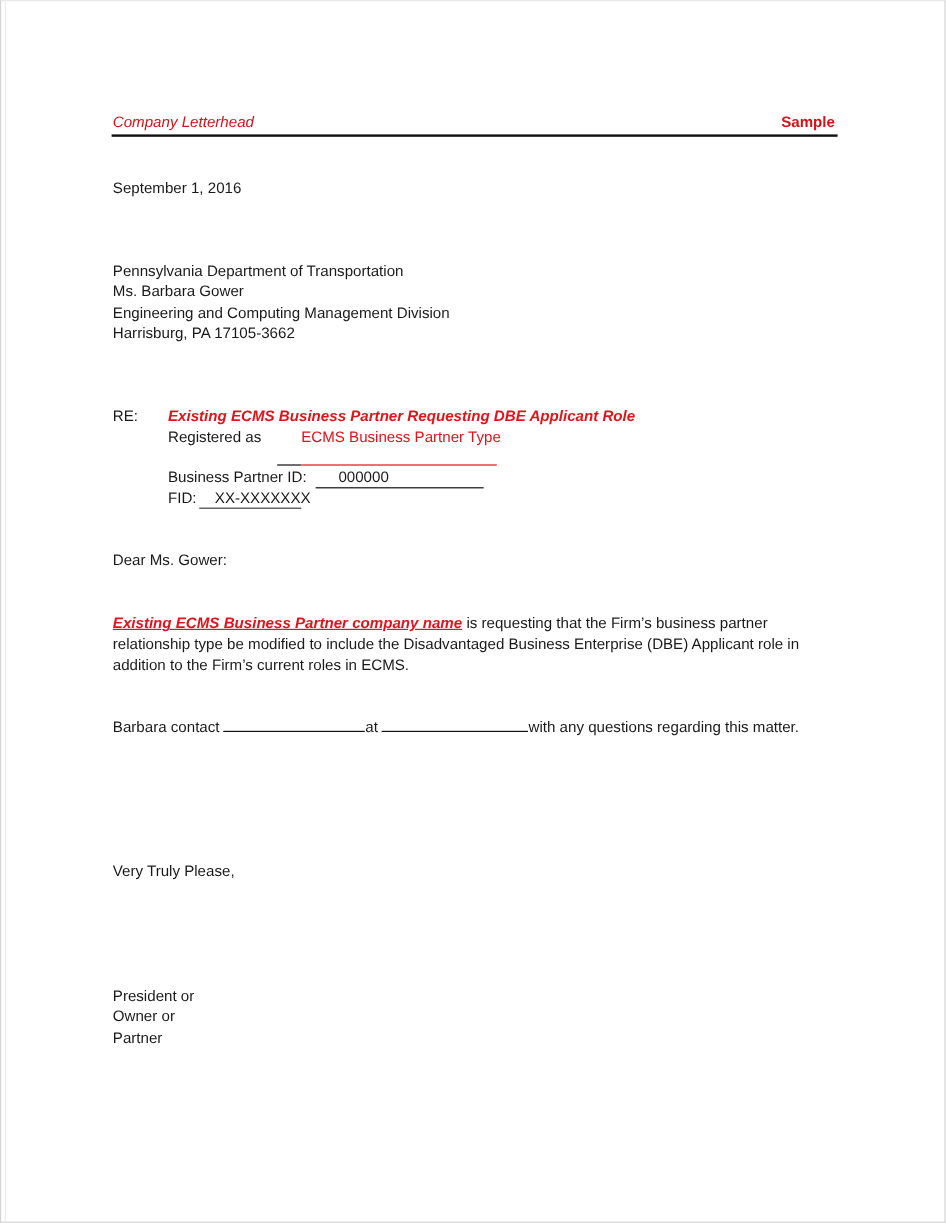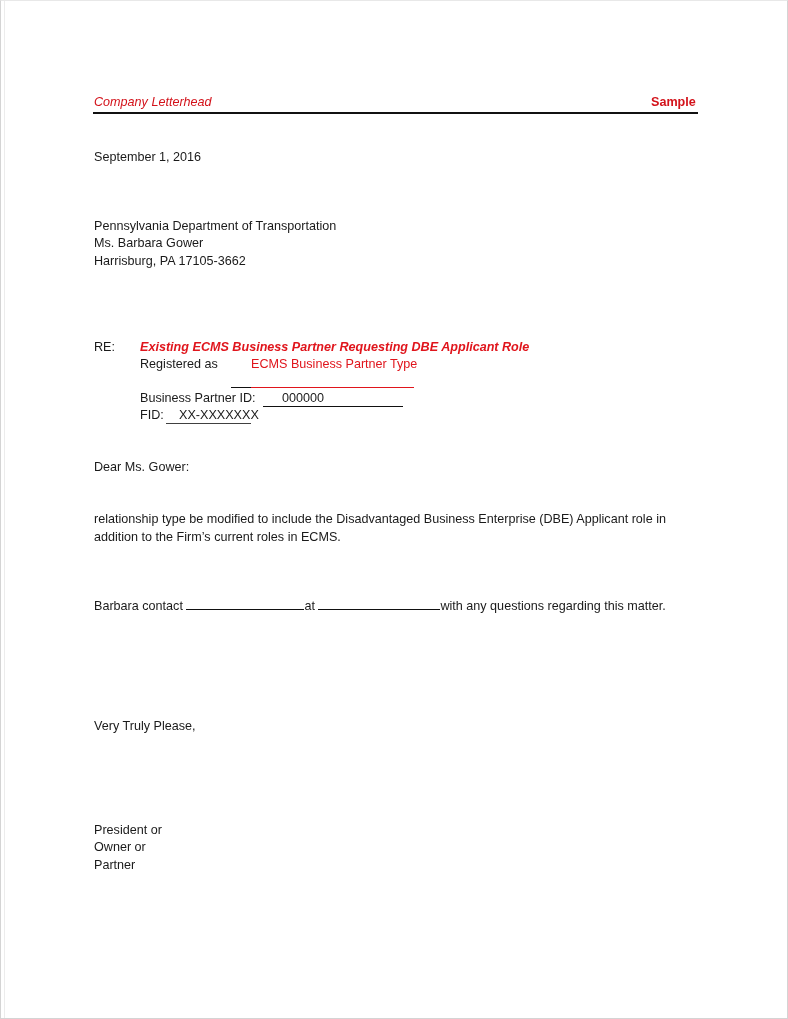--- a/index.html
+++ b/index.html
@@ -53,39 +53,41 @@
 
   <div class="abs letterhead-left">Company Letterhead</div>
   <div class="abs letterhead-right">Sample</div>
   <div class="rule"></div>
 
   <div class="abs date">September 1, 2016</div>
 
   <div class="abs addr">
     <div>Pennsylvania Department of Transportation</div>
     <div>Ms. Barbara Gower</div>
+    <div>Engineering and Computing Management Division</div>
     <div>Harrisburg, PA  17105-3662</div>
   </div>
 
   <div class="abs re-label">RE:</div>
   <div class="abs re-title">Existing ECMS Business Partner Requesting DBE Applicant Role</div>
   <div class="abs reg-label">Registered as</div>
   <div class="abs reg-value">ECMS Business Partner Type</div>
   <div class="line-black"></div>
   <div class="line-red"></div>
 
   <div class="abs bp-label">Business Partner ID:</div>
   <div class="abs bp-value"><span>000000</span></div>
 
   <div class="abs fid-label">FID:</div>
   <div class="abs fid-value"><span>XX-XXXXXXX</span></div>
 
   <div class="abs salutation">Dear Ms. Gower:</div>
 
   <div class="abs para">
+    <div><span class="company">Existing ECMS Business Partner company name</span><span> is requesting that the Firm’s business partner</span></div>
     <div>relationship type be modified to include the Disadvantaged Business Enterprise (DBE) Applicant role in</div>
     <div>addition to the Firm’s current roles in ECMS.</div>
   </div>
 
   <div class="abs contact">
     <span>Barbara contact </span><span class="blank" style="width:118px"></span><span>at </span><span class="blank" style="width:122px"></span><span>with any questions regarding this matter.</span>
   </div>
 
   <div class="abs closing">Very Truly Please,</div>
 

